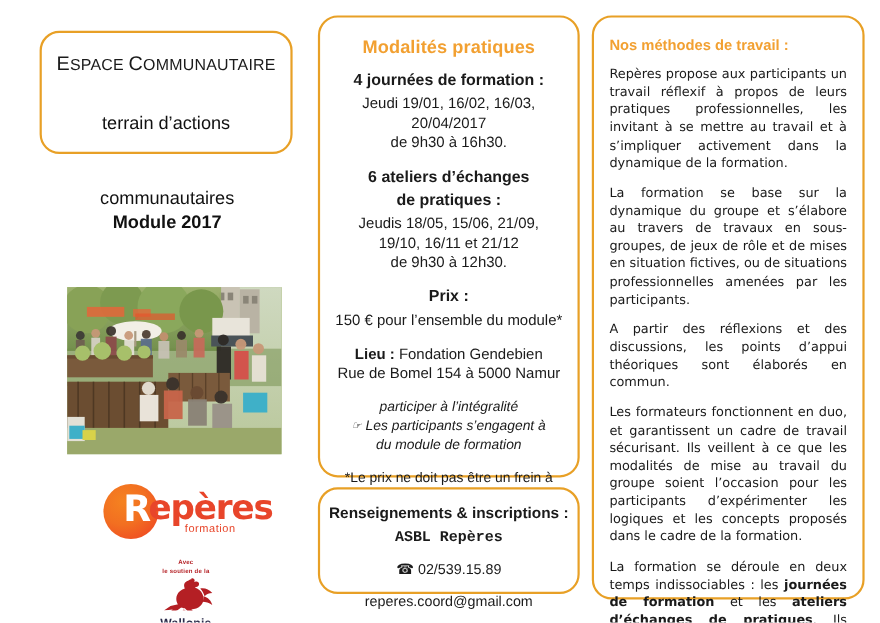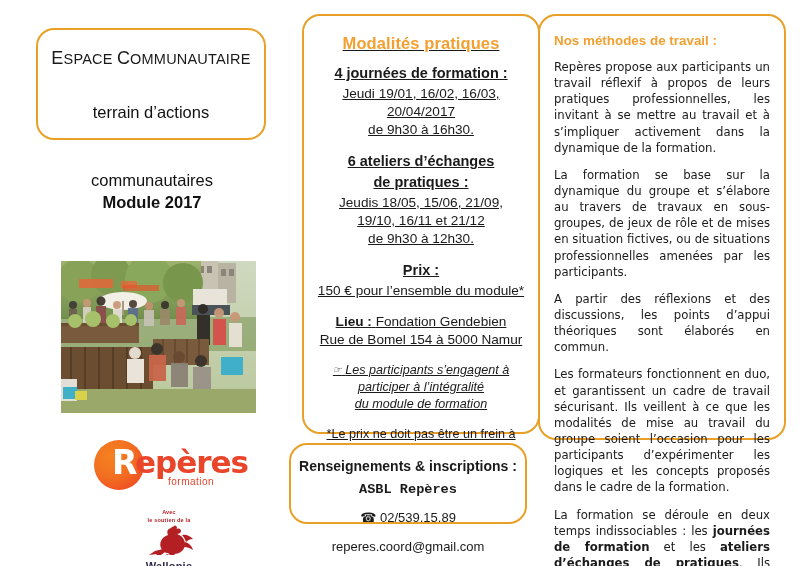--- a/index.html
+++ b/index.html
@@ -79,41 +79,41 @@
     font-size:10px;color:#e8452a;letter-spacing:.5px;
   }
 
   
   #wallonie-logo{position:absolute;left:112px;top:494px;width:86px;height:62px;text-align:center;}
   #wallonie-logo .avec{font-size:5.5px;color:#b41f24;font-weight:bold;line-height:1.5;letter-spacing:.2px;}
   #wallonie-logo .coq{height:30px;}
   #wallonie-logo .wname{font-size:11px;color:#2b2b4a;font-weight:bold;letter-spacing:.2px;margin-top:1px;}
 
   
-  #mid-box{left:302px;top:14px;width:238px;height:420px;text-decoration:underline;}
-  #contact-box{left:289px;top:443px;width:238px;height:81px;}
+  #mid-box{left:289px;top:14px;width:238px;height:420px;}
+  #contact-box{left:289px;top:443px;width:238px;height:97px;}
 
   .mid-inner{padding:12px 10px 0 10px;text-align:center;}
   .mid-title{
     color:#f2a031;font-weight:bold;font-size:16.5px;
     margin:6px 0 11px 0;letter-spacing:.1px;
   }
   .mid-h{font-weight:bold;font-size:14.5px;line-height:1.3;margin:0 0 2px 0;}
   .mid-p{font-size:13.6px;line-height:1.33;margin:0;}
   .gap-m{height:13px;}
   .mid-italic{font-style:italic;font-size:12.6px;line-height:1.35;margin:0;}
   .mid-note{font-size:12.6px;line-height:1.3;margin:0;}
   .hand{font-size:10px;vertical-align:1px;}
 
   .c-title{font-weight:bold;font-size:14px;margin:13px 0 8px 0;text-align:center;}
   .c-name{font-weight:bold;font-size:13.6px;margin:0;text-align:center;font-family:Liberation Mono, monospace;}
   .c-line{font-size:13px;line-height:1.32;margin:12px;text-align:center;}
 
   
-  #right-box{left:538px;top:14px;width:248px;height:426px;}
+  #right-box{left:538px;top:14px;width:248px;height:531px;}
   .r-inner{padding:13px 14px 0 14px;}
   .r-title{color:#f2a031;font-weight:bold;font-size:13.4px;margin:4px 0 11px 0;}
   .r-p{
     font-size:11.7px;line-height:1.38;text-align:justify;margin:0 0 11px 0;
     font-family:"DejaVu Sans", sans-serif;
   }
   .r-p b{font-weight:bold;}
 </style>
 </head>
 <body>
@@ -285,25 +285,25 @@
       <div class="gap-m"></div>
 
       <p class="mid-p">
         <b>Lieu :</b>
         <span>Fondation Gendebien</span>
       </p>
       <p class="mid-p">Rue de Bomel 154 à 5000 Namur</p>
 
       <div class="gap-m"></div>
 
+      <p class="mid-italic">participer à l’intégralité</p>
       <p class="mid-italic">
         <span class="hand">☞</span>
         <span>Les participants s’engagent à</span>
       </p>
-      <p class="mid-italic">participer à l’intégralité</p>
       <p class="mid-italic">du module de formation</p>
 
       <div class="gap-m"></div>
 
       <p class="mid-note">*Le prix ne doit pas être un frein à l'ins-</p>
       <p class="mid-note">cription, contactez-nous.</p>
     </div>
   </div>
 
   <div class="obox" id="contact-box">

